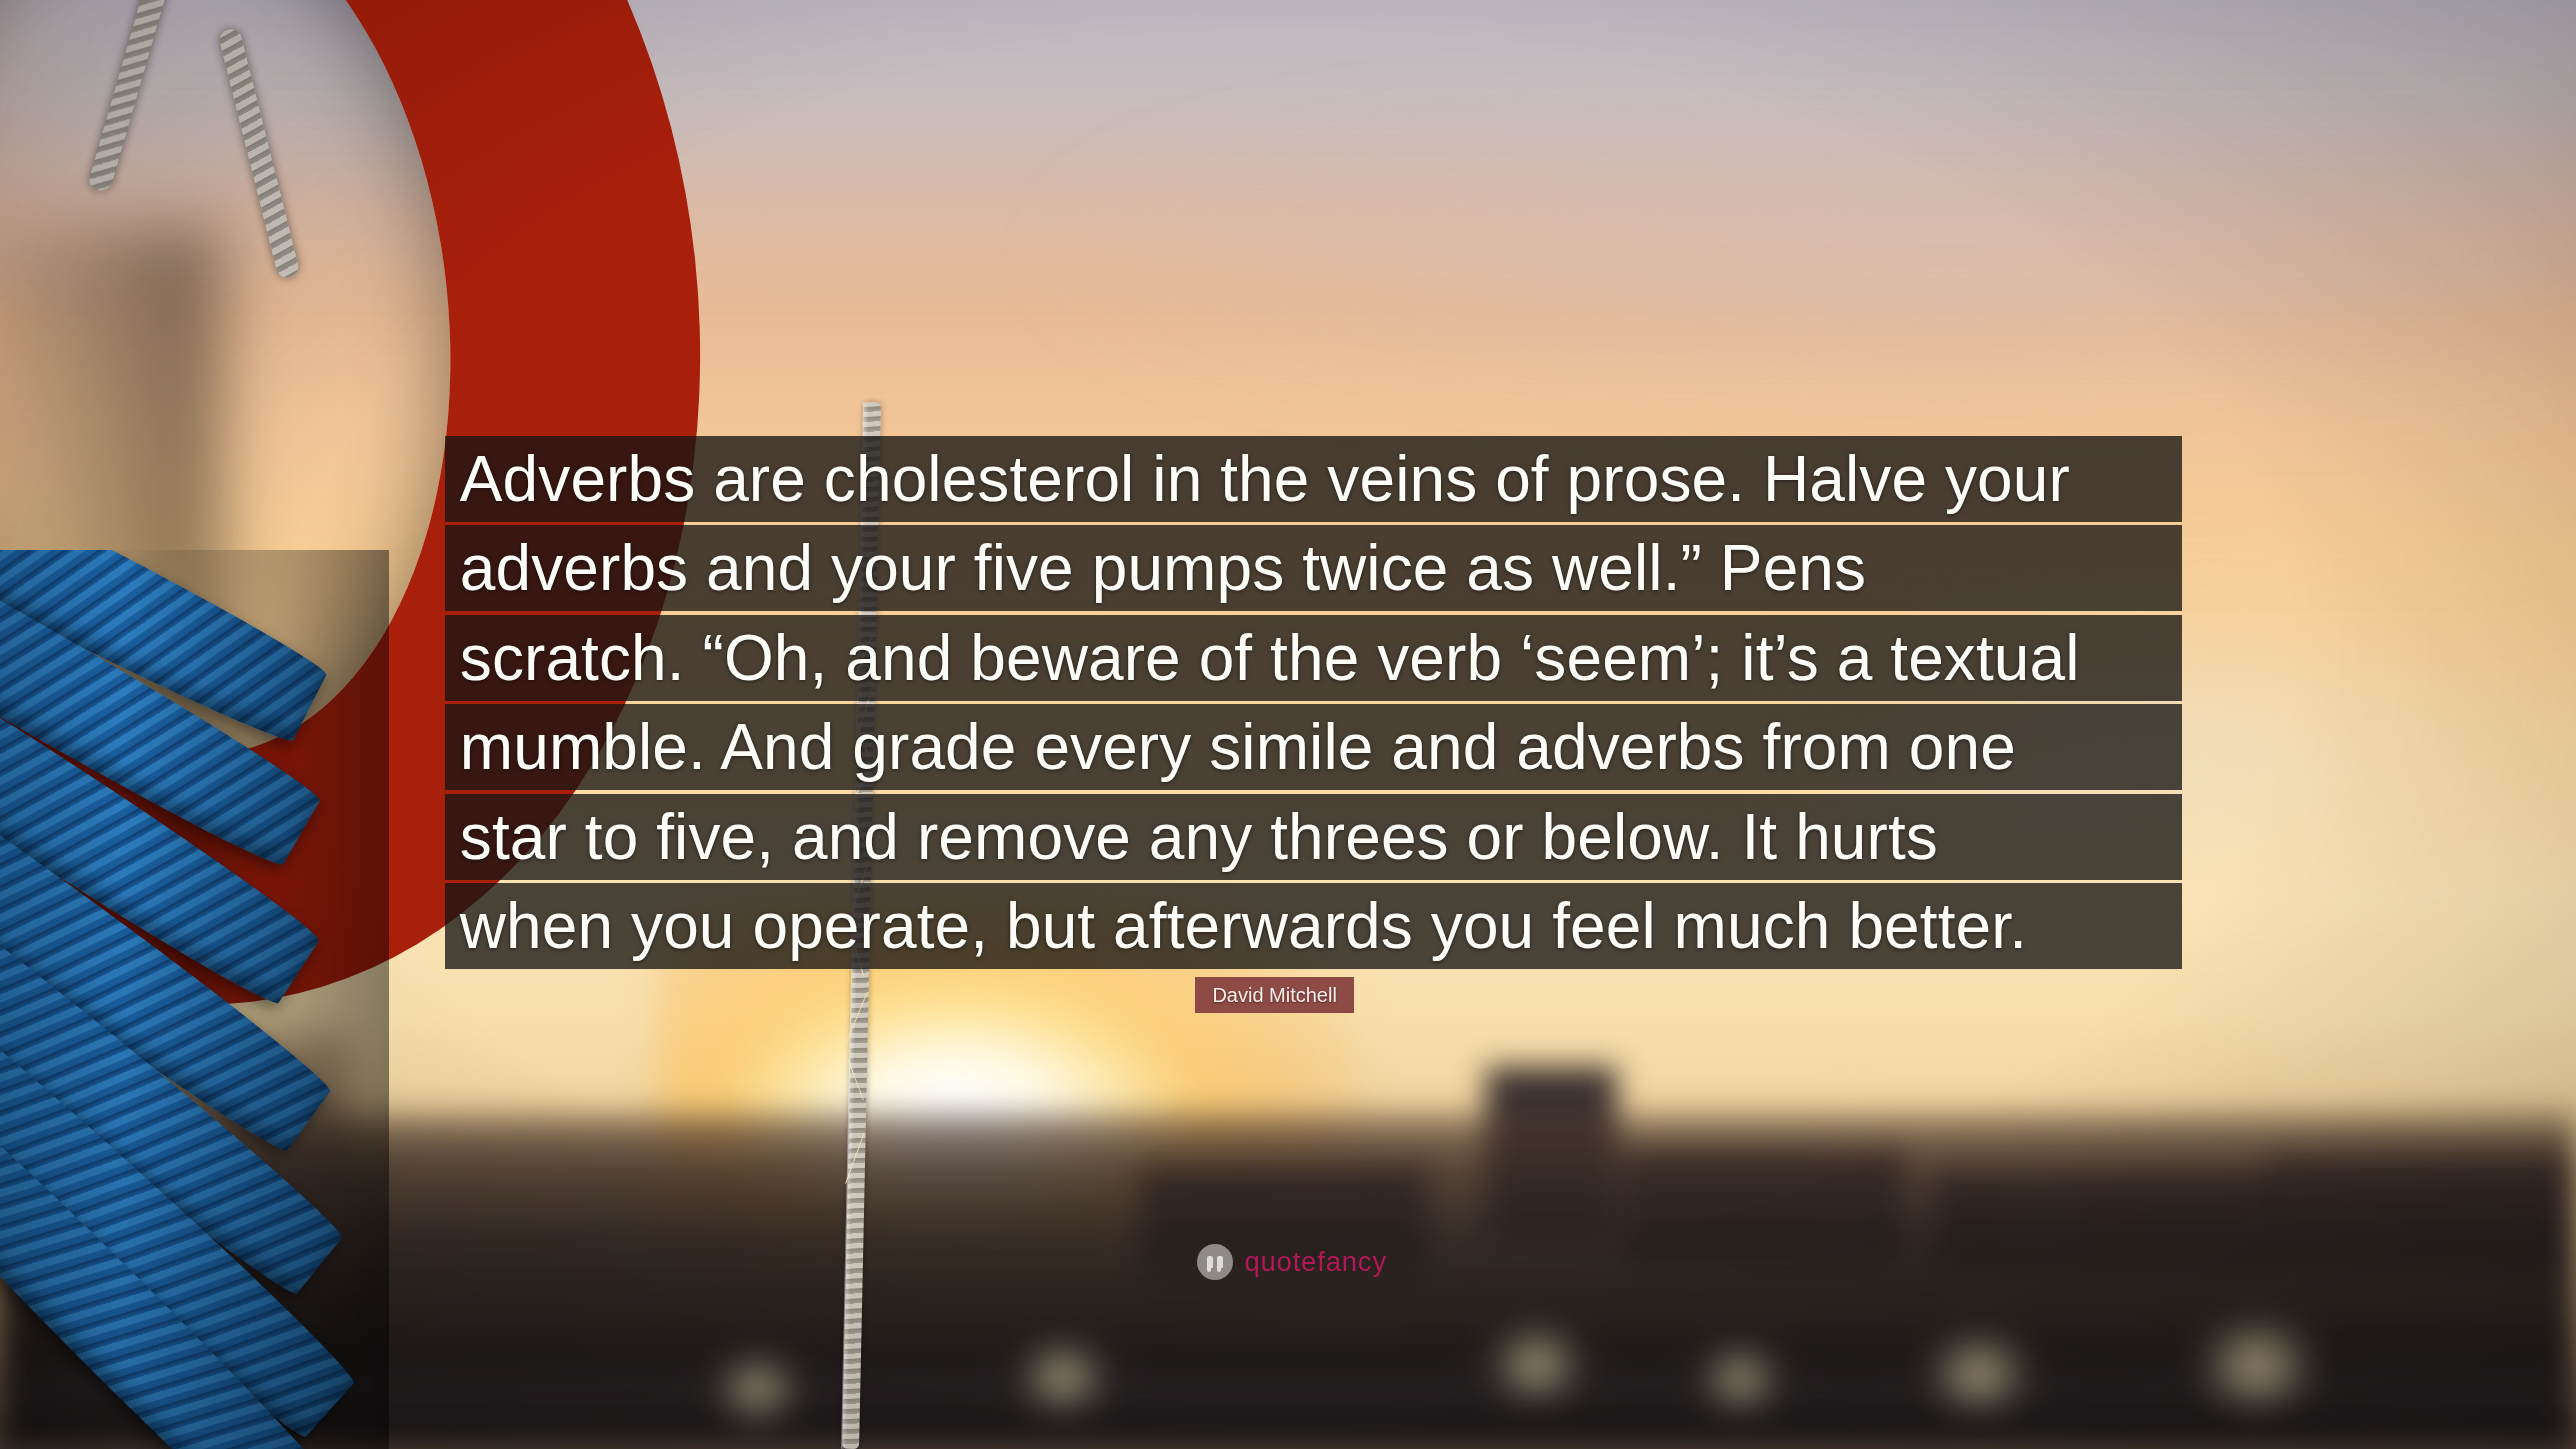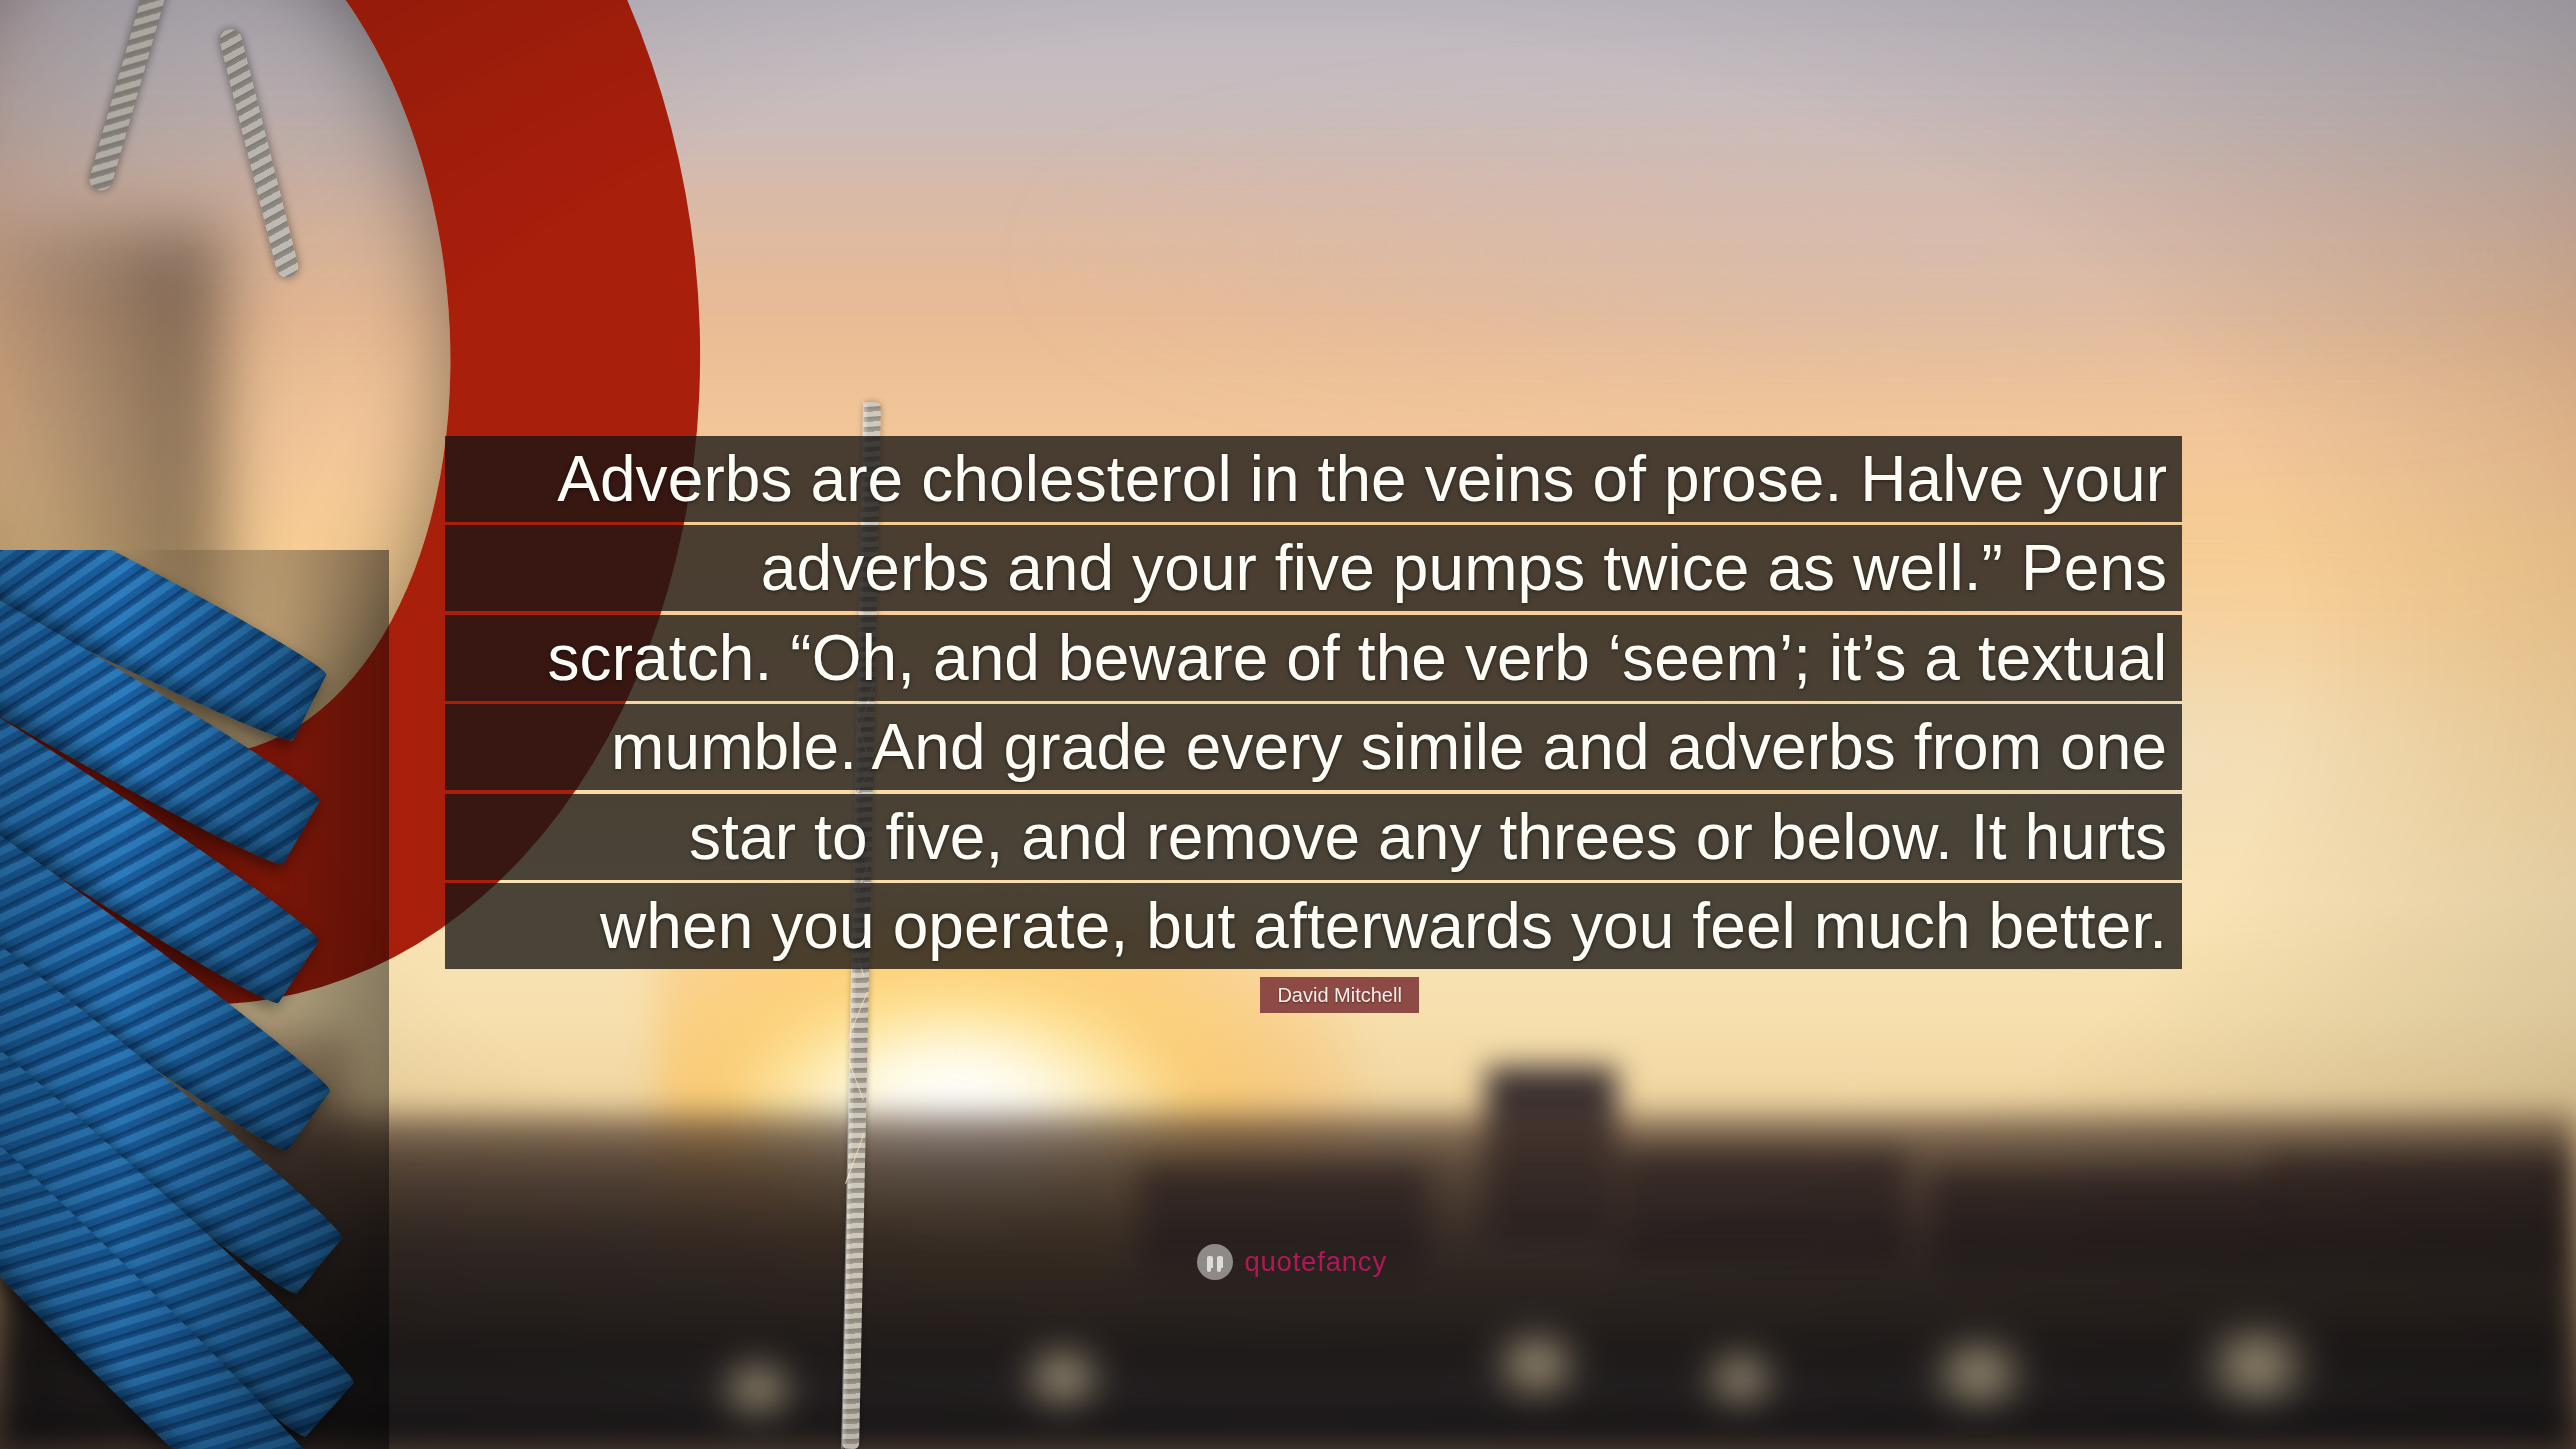--- a/index.html
+++ b/index.html
@@ -185,34 +185,34 @@
   }
   .qline{
     display:block;
     background:rgba(24,22,20,.78);
     color:#fdfdf8;
     font-size:64px;
     line-height:86px;
     height:86px;
     font-weight:400;
     letter-spacing:0.1px;
-    text-align:right;
+    text-align:left;
     white-space:nowrap;
     margin-bottom:3.4px;
     padding:0 14.8px;
     box-sizing:border-box;
     text-shadow:0 1.3px 4px rgba(0,0,0,.55);
     overflow:hidden;
   }
   .qline:last-child{margin-bottom:0;}
 
   
   .author{
     position:absolute;
-    left:1260px;top:977px;
+    left:1195px;top:977px;
     background:#8e4b45;
     color:#fbeeec;
     font-size:20px;
     line-height:36px;
     height:36px;
     padding:0 17.4px;
     box-sizing:border-box;
     white-space:nowrap;
     text-shadow:0 0.7px 2px rgba(0,0,0,.45);
   }

